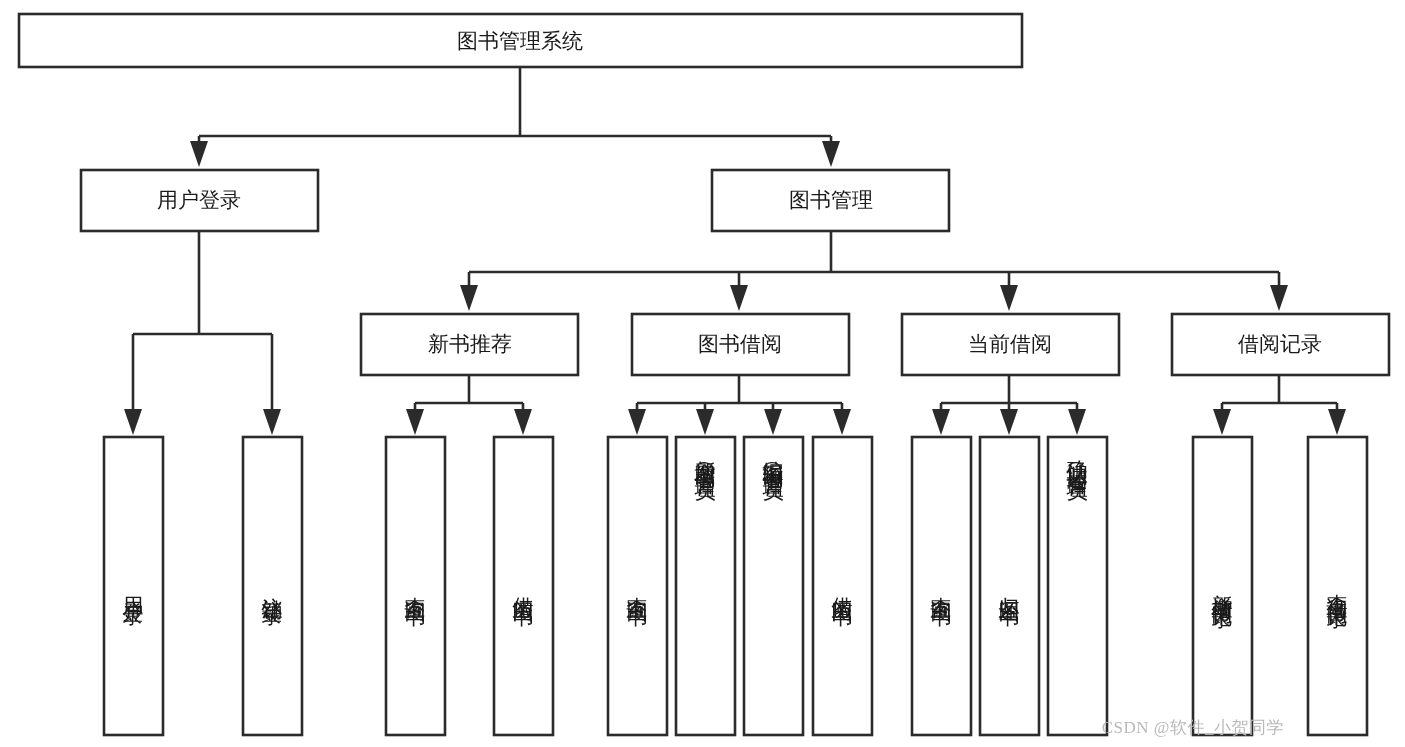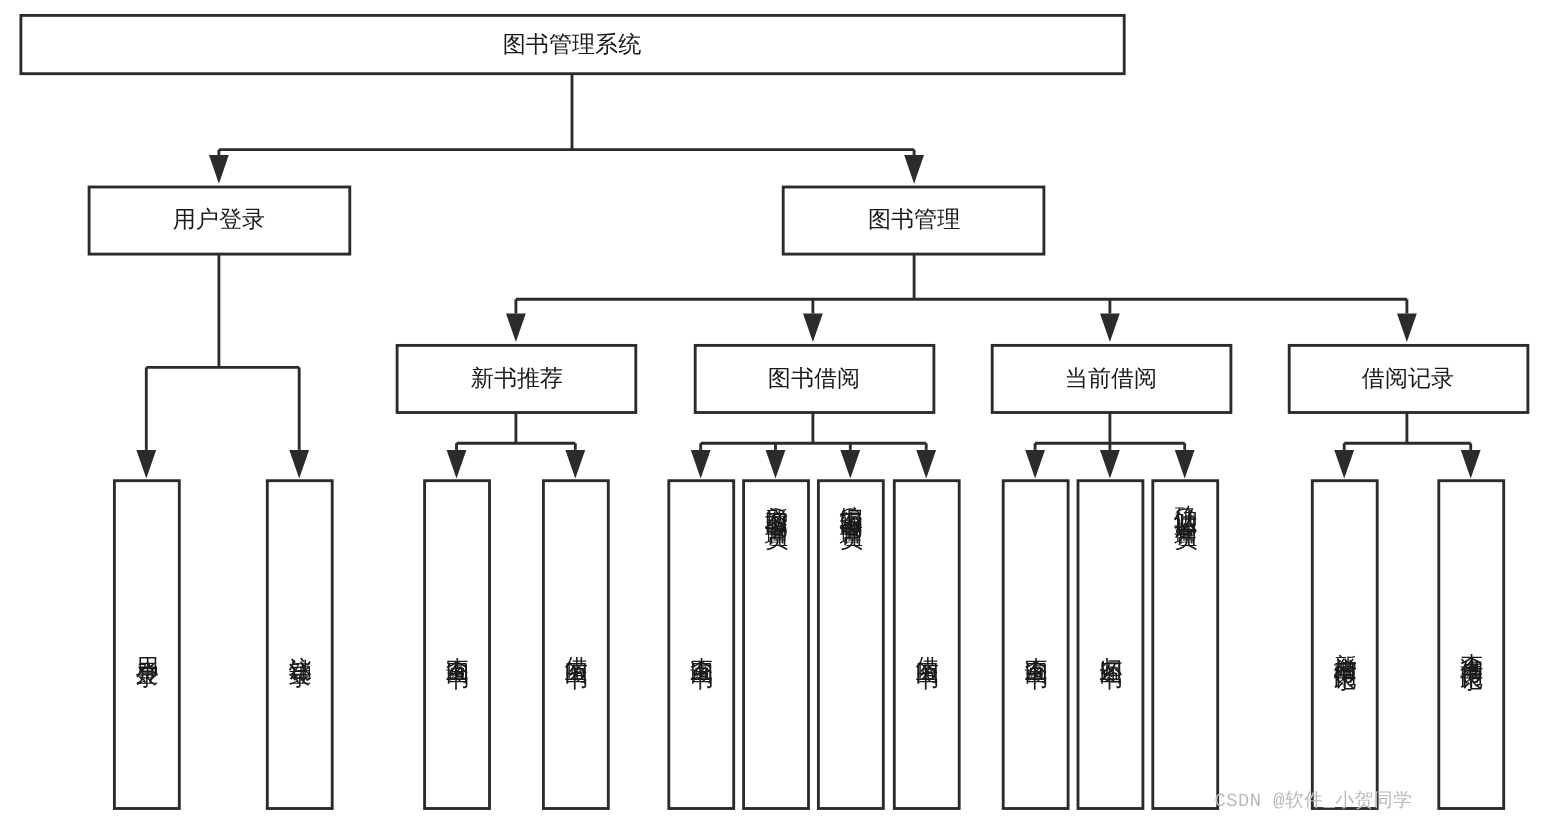--- a/index.html
+++ b/index.html
@@ -64,21 +64,21 @@
     font-size: 21px;
     color: #1a1a1a;
     letter-spacing: 3px;
     line-height: 1;
     white-space: nowrap;
   }
   .watermark {
     position: absolute;
     right: 8px;
     bottom: 8px;
-    font-family: Liberation Mono, monospace;
+    font-family: Liberation Serif, serif;
     font-size: 17px;
     color: #b9b9b9;
     letter-spacing: 0.5px;
     user-select: none;
     pointer-events: none;
     margin-top: 47px;
   }
 </style>
 </head>
 <body>

